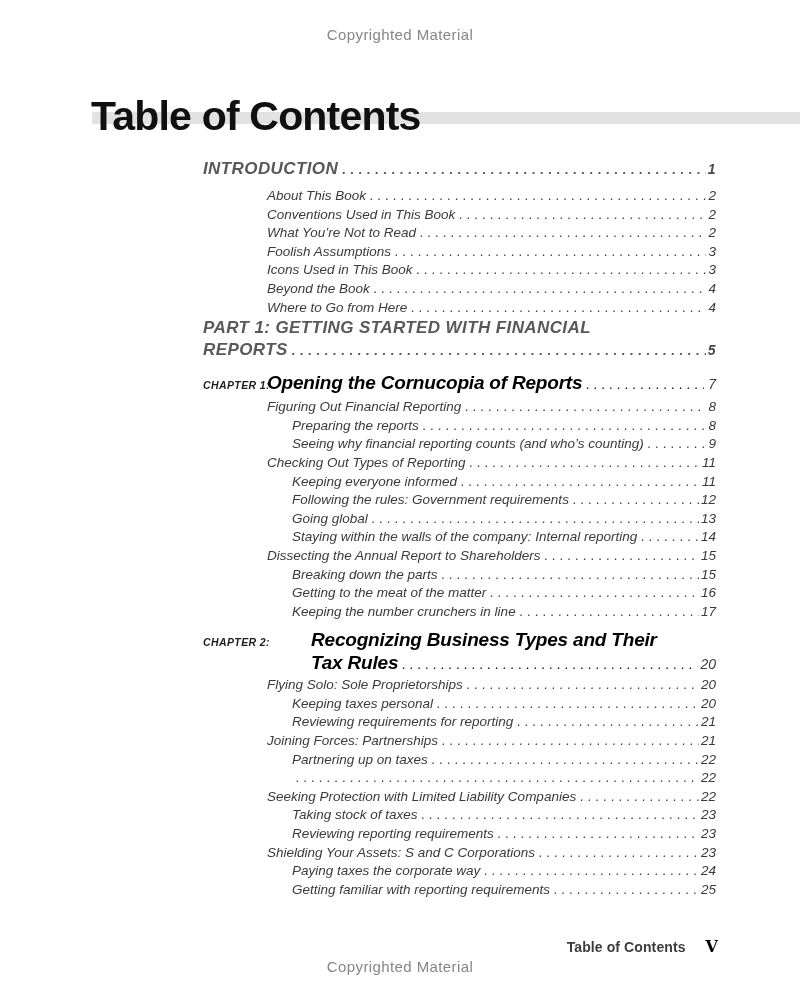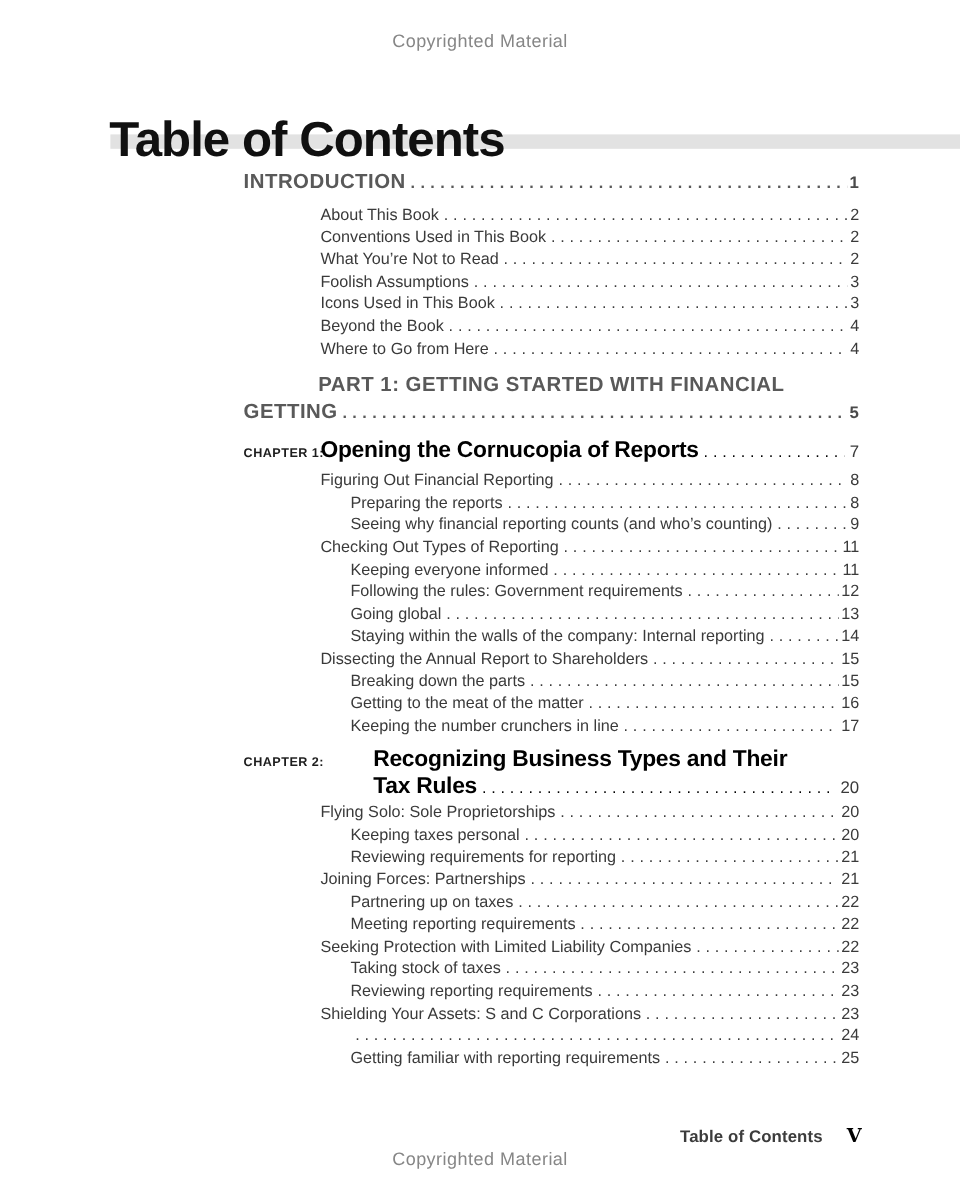--- a/index.html
+++ b/index.html
@@ -22,21 +22,21 @@
   .page-title {
     position: absolute; left: 91px; top: 66px;
     font-size: 41px; font-weight: bold; color: #101010;
     letter-spacing: -0.8px; white-space: nowrap; z-index: 2;
   }
   .title-bar {
     position: absolute; left: 92px; right: 0; top: 112px; height: 12px;
     background: #e2e2e2; z-index: 1;
   }
 
-  .toc { position: absolute; left: 203px; top: 141px; width: 513px; }
+  .toc { position: absolute; left: 203px; top: 158px; width: 513px; font-style: italic; }
 
   .row { display: flex; align-items: baseline; }
   .dots { flex: 1 1 auto; overflow: hidden; white-space: nowrap; margin: 0 2px 0 4px; }
   .dots::after {
     content: "...........................................................................................................................................................";
     letter-spacing: 4px; font-size: 13.5px; font-weight: normal;
   }
   .pg { flex: 0 0 auto; white-space: nowrap; }
 
   
@@ -66,21 +66,21 @@
   }
   .ch-title {
     font-size: 19px; font-weight: bold; color: #000000;
     letter-spacing: -0.2px; white-space: nowrap;
   }
   .ch-body { flex: 1 1 auto; min-width: 0; }
   .ch-body .line { line-height: 23px; margin-left: 44px; }
   .chapter .pg, .entry .pg { font-size: 13.5px; color: #3a3a3a; font-weight: normal; }
   .chapter-row .pg { font-size: 14px; margin-left: 2px; }
 
-  .sec-part { margin-top: 10px; line-height: 22px; text-align: center; }
+  .sec-part { line-height: 22px; }
   .chapter2 { margin-top: 7px; }
 
   .footer {
     position: absolute; top: 937px; right: 82px;
     display: flex; align-items: baseline; gap: 20px;
   }
   .footer-label { font-size: 14px; font-weight: bold; color: #3c3c3c; letter-spacing: 0.1px; }
   .footer-pg { font-size: 16px; font-weight: bold; color: #000; font-family: "DejaVu Serif", serif; }
 </style>
 </head>
@@ -134,21 +134,21 @@
       <div class="row entry lvl1">
           <span class="label">Where to Go from Here</span>
           <span class="dots"></span>
           <span class="pg">4</span>
         </div>
     </div>
 
     <div class="sec-part sec-heading">
       <div class="part-line1">PART 1: GETTING STARTED WITH FINANCIAL</div>
       <div class="row">
-        <span class="label">GETTING</span>
+        <span class="label">REPORTS</span>
         <span class="dots"></span>
         <span class="pg">5</span>
       </div>
     </div>
 
     <div class="chapter">
       <div class="chapter-row">
         <span class="ch-label">CHAPTER 1:</span>
         <span class="ch-title">Opening the Cornucopia of Reports</span>
         <span class="dots"></span>
@@ -250,21 +250,20 @@
             <span class="label">Joining Forces: Partnerships</span>
             <span class="dots"></span>
             <span class="pg">21</span>
           </div>
         <div class="row entry lvl2">
             <span class="label">Partnering up on taxes</span>
             <span class="dots"></span>
             <span class="pg">22</span>
           </div>
         <div class="row entry lvl2">
-            <span class="label">Meeting reporting requirements</span>
             <span class="dots"></span>
             <span class="pg">22</span>
           </div>
         <div class="row entry lvl1">
             <span class="label">Seeking Protection with Limited Liability Companies</span>
             <span class="dots"></span>
             <span class="pg">22</span>
           </div>
         <div class="row entry lvl2">
             <span class="label">Taking stock of taxes</span>
@@ -275,20 +274,21 @@
             <span class="label">Reviewing reporting requirements</span>
             <span class="dots"></span>
             <span class="pg">23</span>
           </div>
         <div class="row entry lvl1">
             <span class="label">Shielding Your Assets: S and C Corporations</span>
             <span class="dots"></span>
             <span class="pg">23</span>
           </div>
         <div class="row entry lvl2">
+            <span class="label">Paying taxes the corporate way</span>
             <span class="dots"></span>
             <span class="pg">24</span>
           </div>
         <div class="row entry lvl2">
             <span class="label">Getting familiar with reporting requirements</span>
             <span class="dots"></span>
             <span class="pg">25</span>
           </div>
       </div>
     </div>

